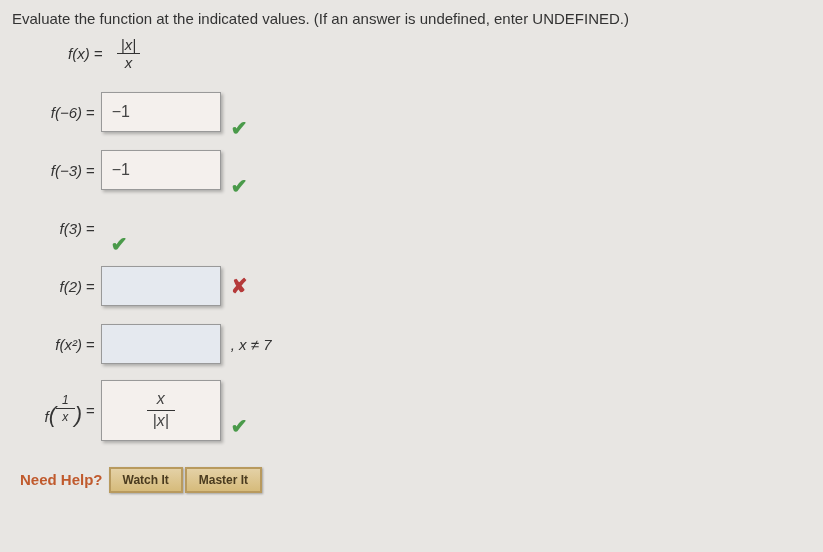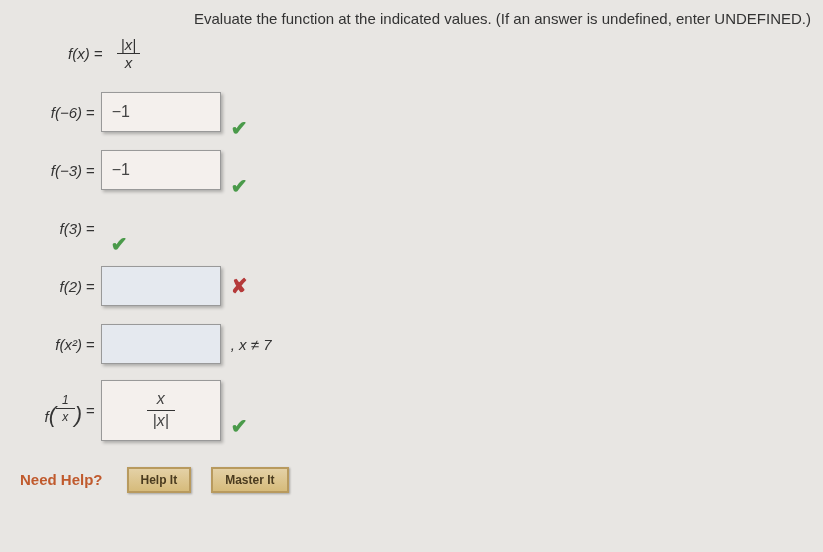--- a/index.html
+++ b/index.html
@@ -5,21 +5,21 @@
     * { margin: 0; padding: 0; box-sizing: border-box; }
     body {
       font-family: Arial, sans-serif;
       background: #e8e6e3;
       padding: 8px 12px;
       width: 823px;
       height: 552px;
       color: #333;
       font-size: 15px;
     }
-    .prompt { margin-bottom: 10px; line-height: 1.4; text-align: right; }
+    .prompt { margin-bottom: 10px; line-height: 1.4; }
     .fn-def { margin: 6px 0 18px 56px; font-style: italic; }
     .fn-def .fx { margin-right: 10px; }
     .frac { display: inline-block; vertical-align: middle; text-align: center; font-style: normal; font-style: italic; line-height: 1.0; position: relative; top: -2px;}
     .frac .num { display: block; border-bottom: 1.5px solid #333; padding: 0 4px 1px; }
     .frac .den { display: block; padding: 1px 4px 0; }
     .row { display: flex; align-items: center; margin: 14px 0 14px 8px; min-height: 44px; }
     .lhs { font-style: italic; min-width: 62px; text-align: right; }
     .eq { margin: 0 6px 0 4px; }
     .input-box {
       background: #f4f0ed;
@@ -34,21 +34,21 @@
       align-items: center;
     }
     .input-box.empty { background: #e5e9ef; }
     .mark { margin-left: 10px; font-size: 20px; font-weight: bold; }
     .mark.check { color: #4a9a4a; }
     .mark.cross { color: #b53a3a; }
     .cond { font-style: italic; margin-left: 10px; }
     .frac-ans { display:inline-block; text-align:center; line-height:1.05; }
     .frac-ans .n { display:block; border-bottom:1.3px solid #333; padding:0 6px 2px; font-style: italic; }
     .frac-ans .d { display:block; padding:2px 6px 0; font-style: italic; }
-    .help-row { display: flex; align-items: center; margin-top: 26px; gap: 20px; margin-left:8px;}
+    .help-row { display: flex; align-items: center; margin-top: 26px; gap: 2px; margin-left:8px;}
     .help-label { color: #c05a2d; font-weight: bold; margin-right: 4px; }
     .help-btn {
       background: linear-gradient(#e4d1a6, #d6bb7b);
       border: 2px solid #b89a5e;
       color: #4a3b1f;
       font-weight: bold;
       font-size: 12px;
       padding: 4px 12px;
       box-shadow: 1px 1px 2px rgba(0,0,0,0.3);
       cursor: pointer;
@@ -119,15 +119,15 @@
     <span class="frac-ans">
       <span class="n">x</span>
       <span class="d">|x|</span>
     </span>
   </div>
   <span class="mark check mark-below">✔</span>
 </div>
 
 <div class="help-row">
   <span class="help-label">Need Help?</span>
-  <button class="help-btn">Help It</button>
+  <button class="help-btn">Watch It</button>
   <button class="help-btn">Master It</button>
 </div>
 
 </body></html>

